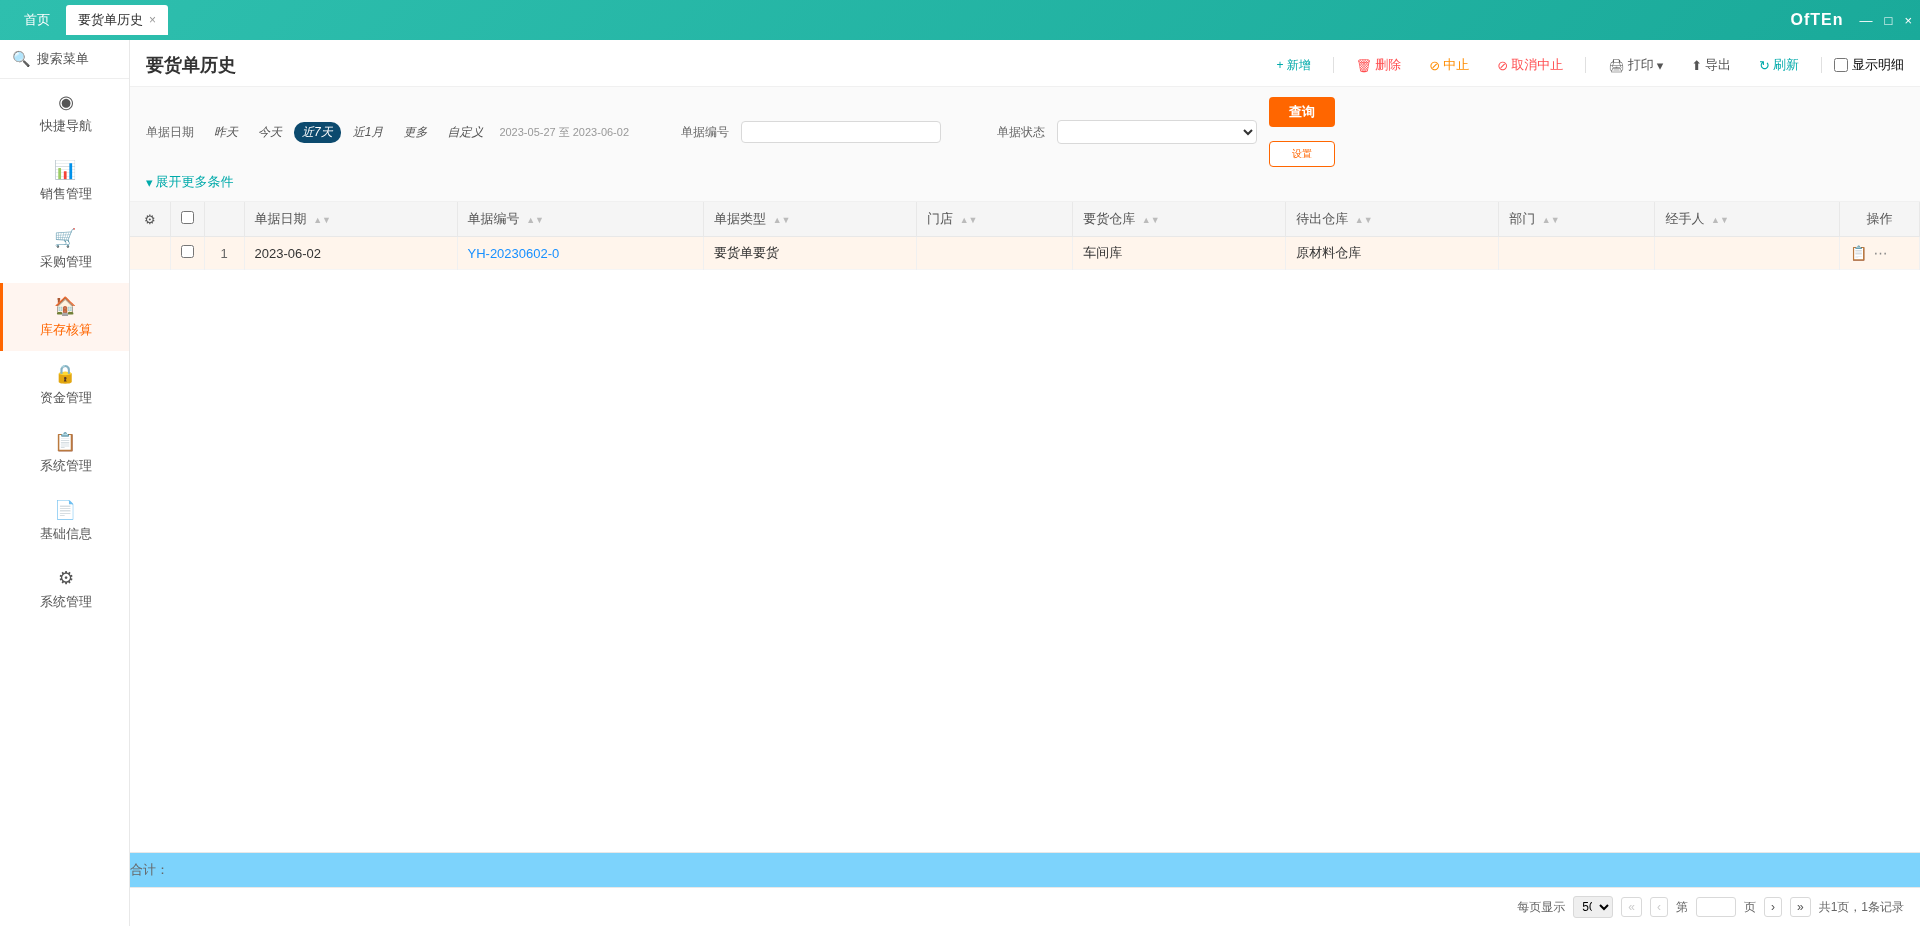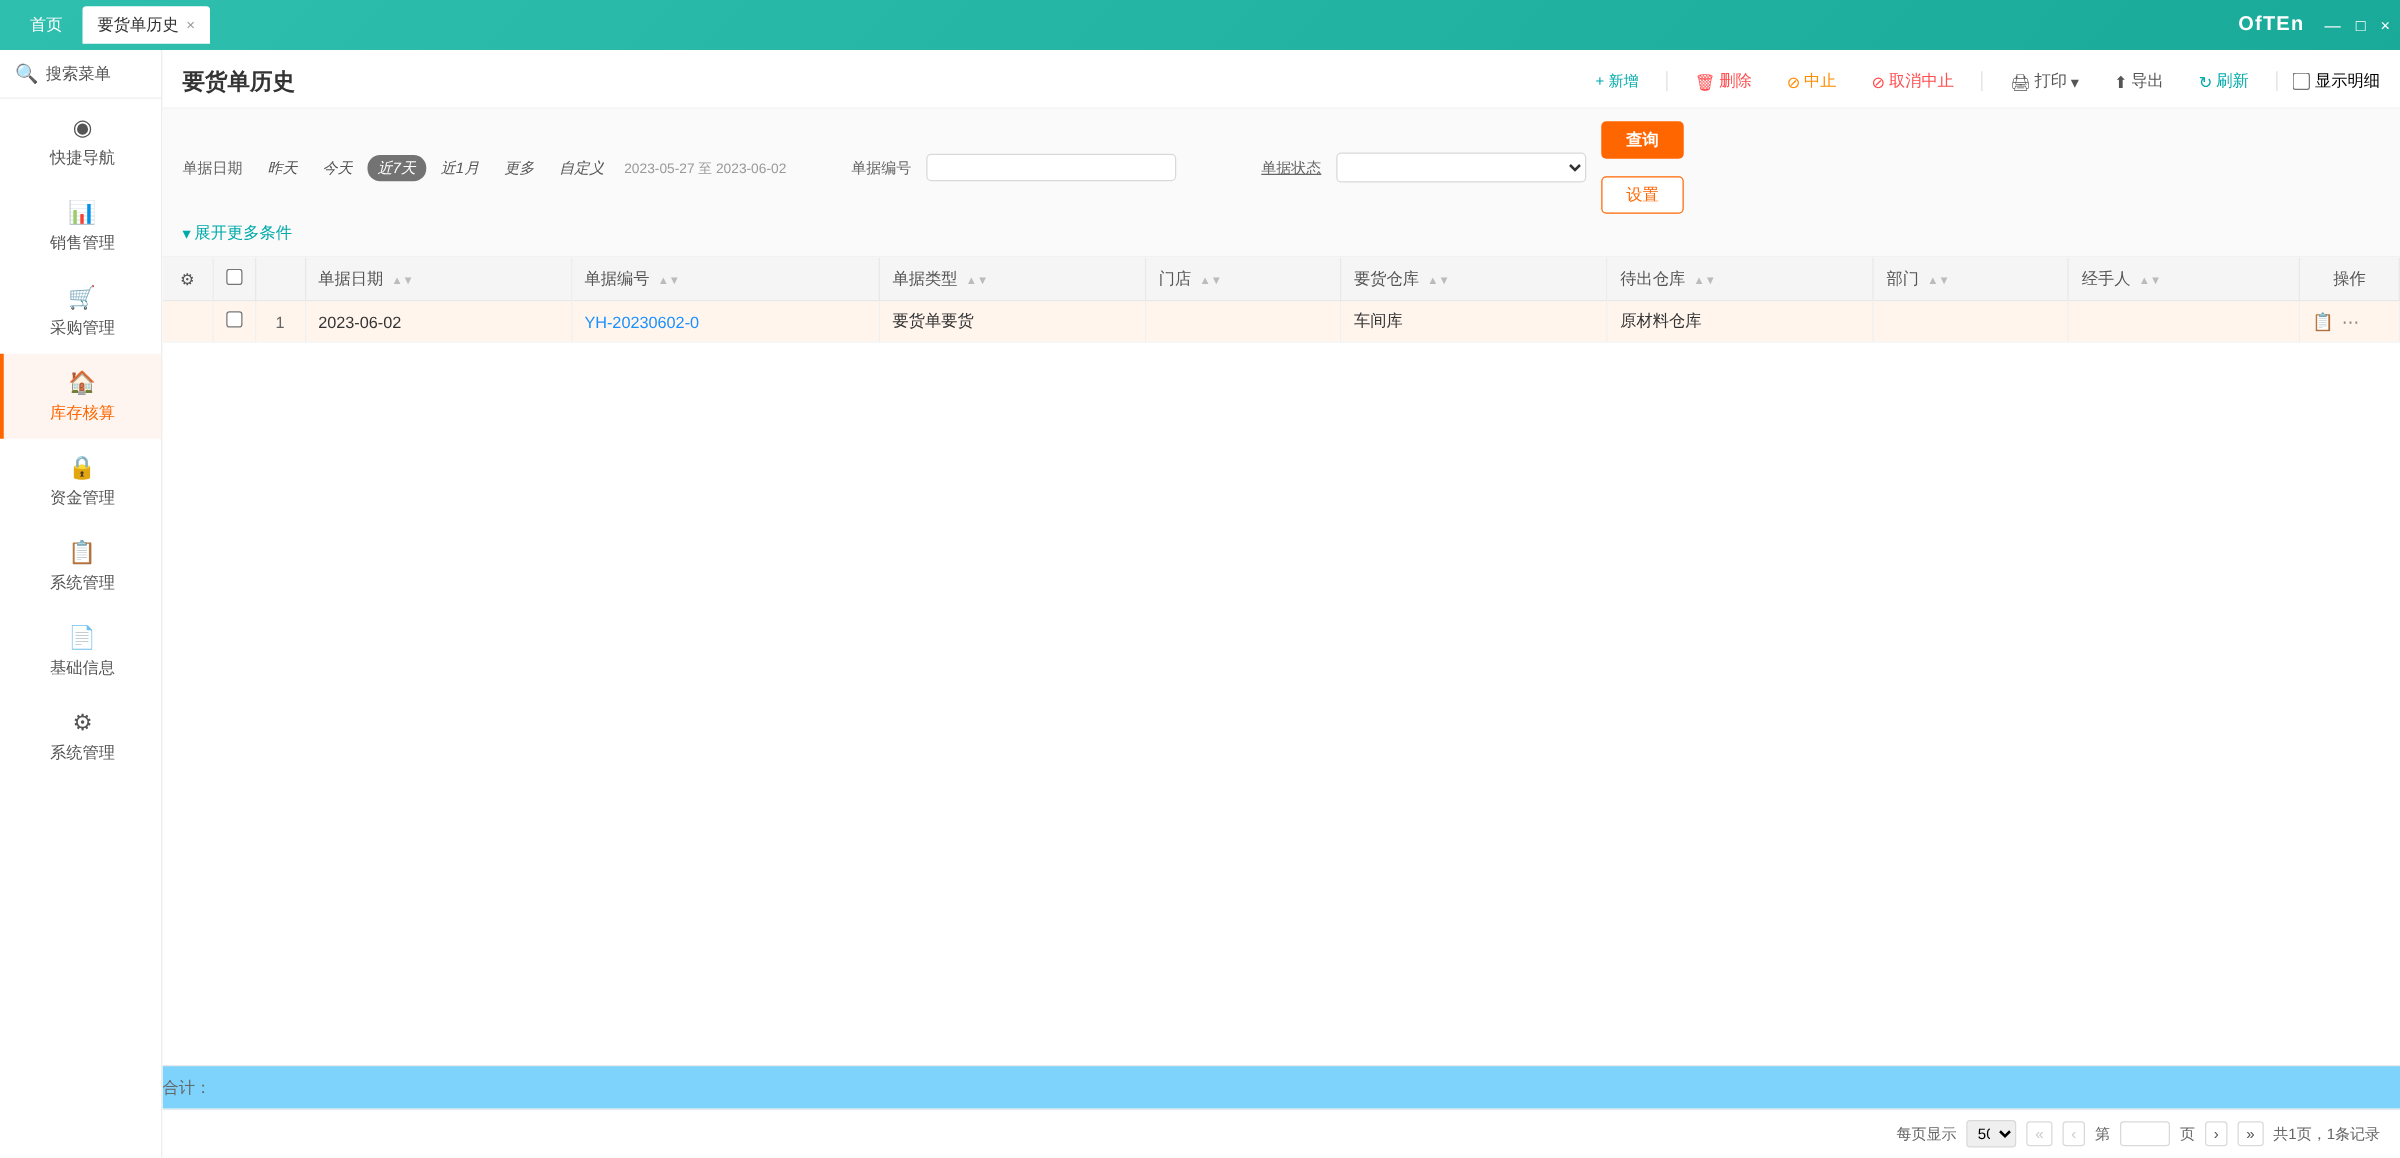--- a/index.html
+++ b/index.html
@@ -127,21 +127,21 @@
       gap: 12px;
       flex-wrap: wrap;
     }
     .filter-label { color: #666; font-size: 12px; white-space: nowrap; }
     .date-shortcuts { display: flex; gap: 4px; align-items: center; }
     .date-btn {
       padding: 2px 8px; border: none; background: transparent;
       color: #555; cursor: pointer; font-size: 12px; border-radius: 3px; font-style: italic;
     }
     .date-btn.active {
-      background: #737373; color: white; border-radius: 10px;
+      background: #0c4a6e; color: white; border-radius: 10px;
       padding: 2px 8px;
     }
     .date-range { font-size: 11px; color: #999; margin-left: 4px; }
     .filter-input {
       border: 1px solid #d9d9d9; border-radius: 4px;
       padding: 3px 8px; font-size: 12px; width: 200px;
       outline: none; color: #333;
     }
     .filter-select {
       border: 1px solid #d9d9d9; border-radius: 4px;
@@ -154,21 +154,21 @@
       background: transparent; border: none; margin-top: 6px;
     }
     .query-btn {
       background: #ff6600; color: white; border: none;
       padding: 6px 20px; border-radius: 4px; cursor: pointer;
       font-size: 13px; font-weight: bold;
     }
     .settings-btn {
       background: white; color: #ff6600; border: 1px solid #ff6600;
       padding: 5px 8px; border-radius: 4px; cursor: pointer;
-      font-size: 13px;
+      font-size: 10px;
     }
     .right-btns { display: flex; flex-direction: column; gap: 14px; }
 
     
     .table-container {
       flex: 1;
       overflow: auto;
       padding: 0;
     }
     table {
@@ -350,21 +350,21 @@
           <button class="date-btn">昨天</button>
           <button class="date-btn">今天</button>
           <button class="date-btn active">近7天</button>
           <button class="date-btn">近1月</button>
           <button class="date-btn">更多</button>
           <button class="date-btn">自定义</button>
           <span class="date-range">2023-05-27 至 2023-06-02</span>
         </div>
         <span class="filter-label" style="margin-left: 40px;">单据编号</span>
         <input class="filter-input" type="text" value="" style="">
-        <span class="filter-label" style="margin-left: 56px; text-decoration: underline;">单据状态</span>
+        <span class="filter-label" style="margin-left: 44px;">单据状态</span>
         <select class="filter-select">
           <option value=""></option>
         </select>
         <div class="right-btns">
           <button class="query-btn">查询</button>
           <button class="settings-btn">设置</button>
         </div>
       </div>
       <div style="margin-top: 6px;">
         <button class="expand-btn">

